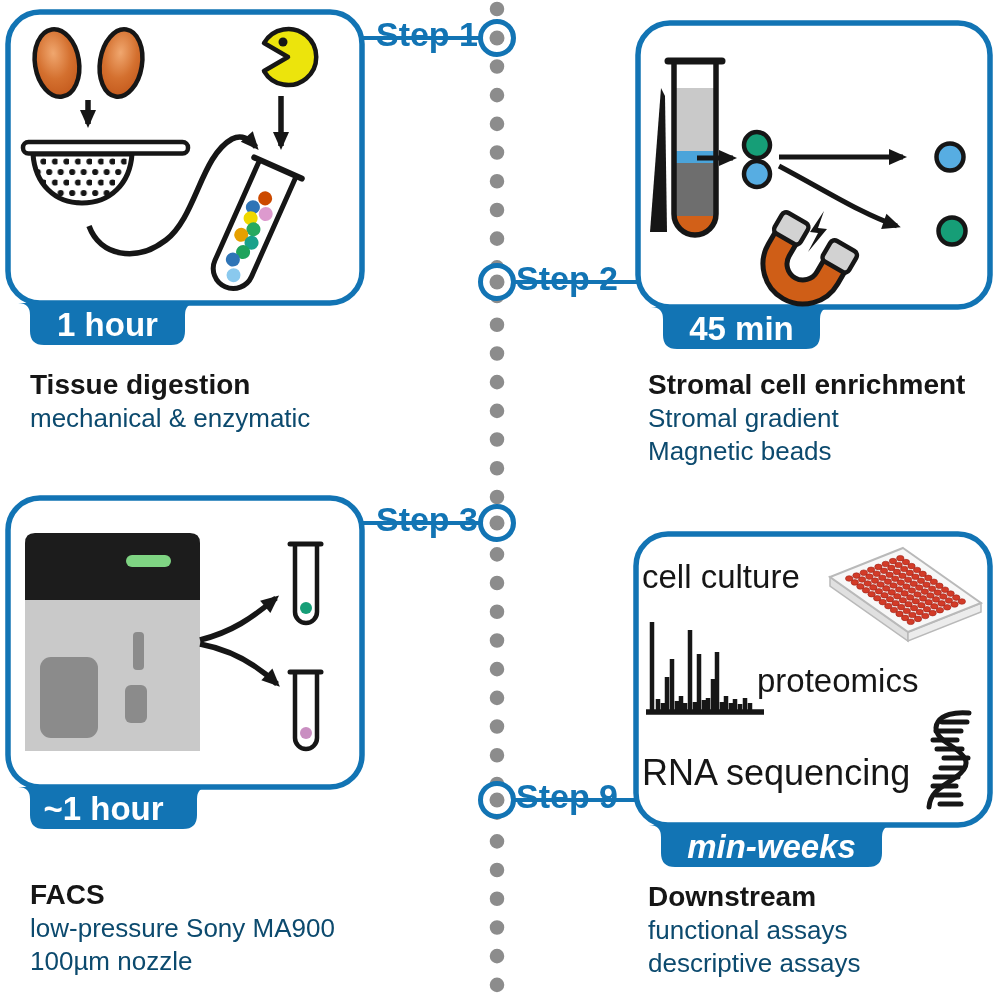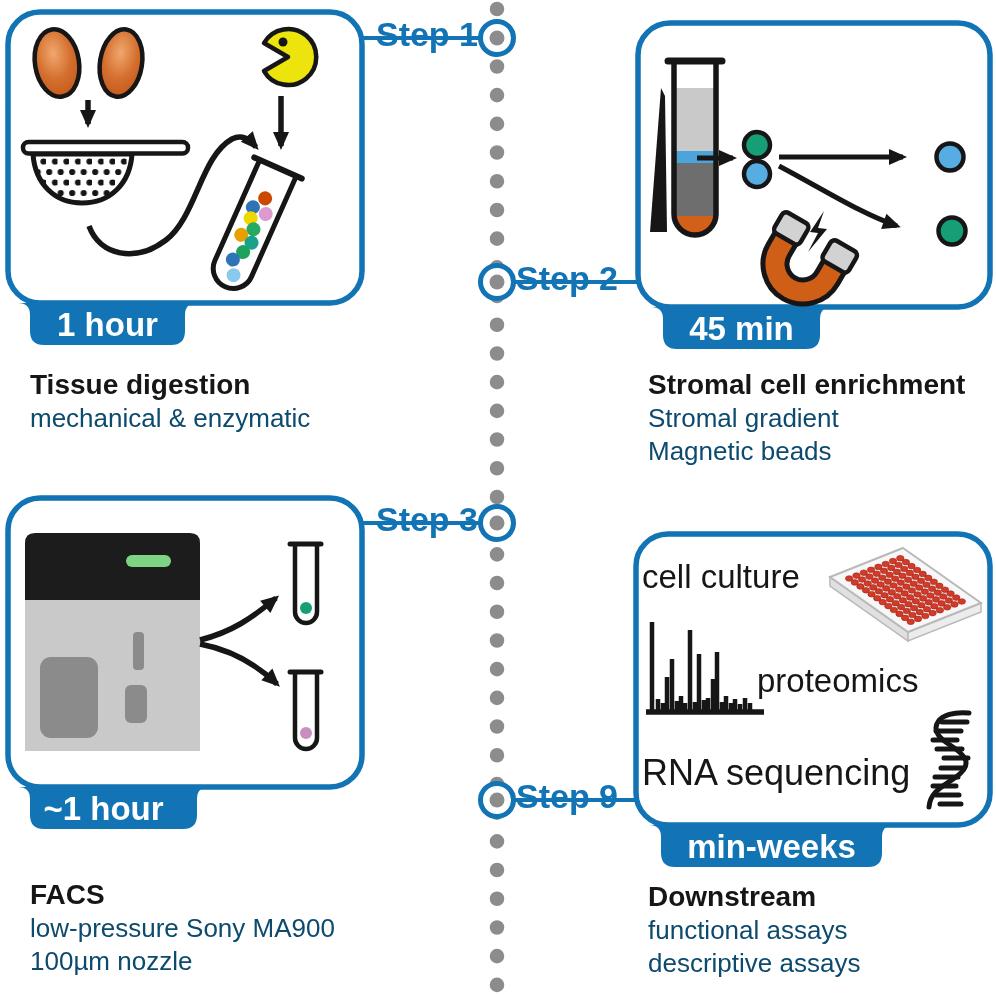--- a/index.html
+++ b/index.html
@@ -265,21 +265,21 @@
 </svg>
 
 <div class="ov step-label right" style="left:290px;top:2px;width:188px;">Step 1</div>
 <div class="ov step-label" style="left:516px;top:246px;">Step 2</div>
 <div class="ov step-label right" style="left:290px;top:487px;width:188px;">Step 3</div>
 <div class="ov step-label" style="left:516px;top:764px;">Step 9</div>
 
 <div class="ov badge-text" style="left:30px;top:306px;width:155px;">1 hour</div>
 <div class="ov badge-text" style="left:663px;top:310px;width:157px;">45 min</div>
 <div class="ov badge-text" style="left:30px;top:790px;width:147px;">~1 hour</div>
-<div class="ov badge-text" style="left:661px;top:828px;width:221px;">min-weeks</div>
+<div class="ov badge-text" style="left:661px;top:828px;width:221px;font-style:italic;">min-weeks</div>
 
 <div class="ov caption" style="left:30px;top:368px;">
   <div class="t">Tissue digestion</div>
   <div class="d">mechanical &amp; enzymatic</div>
 </div>
 <div class="ov caption" style="left:648px;top:368px;">
   <div class="t">Stromal cell enrichment</div>
   <div class="d">Stromal gradient</div>
   <div class="d">Magnetic beads</div>
 </div>

